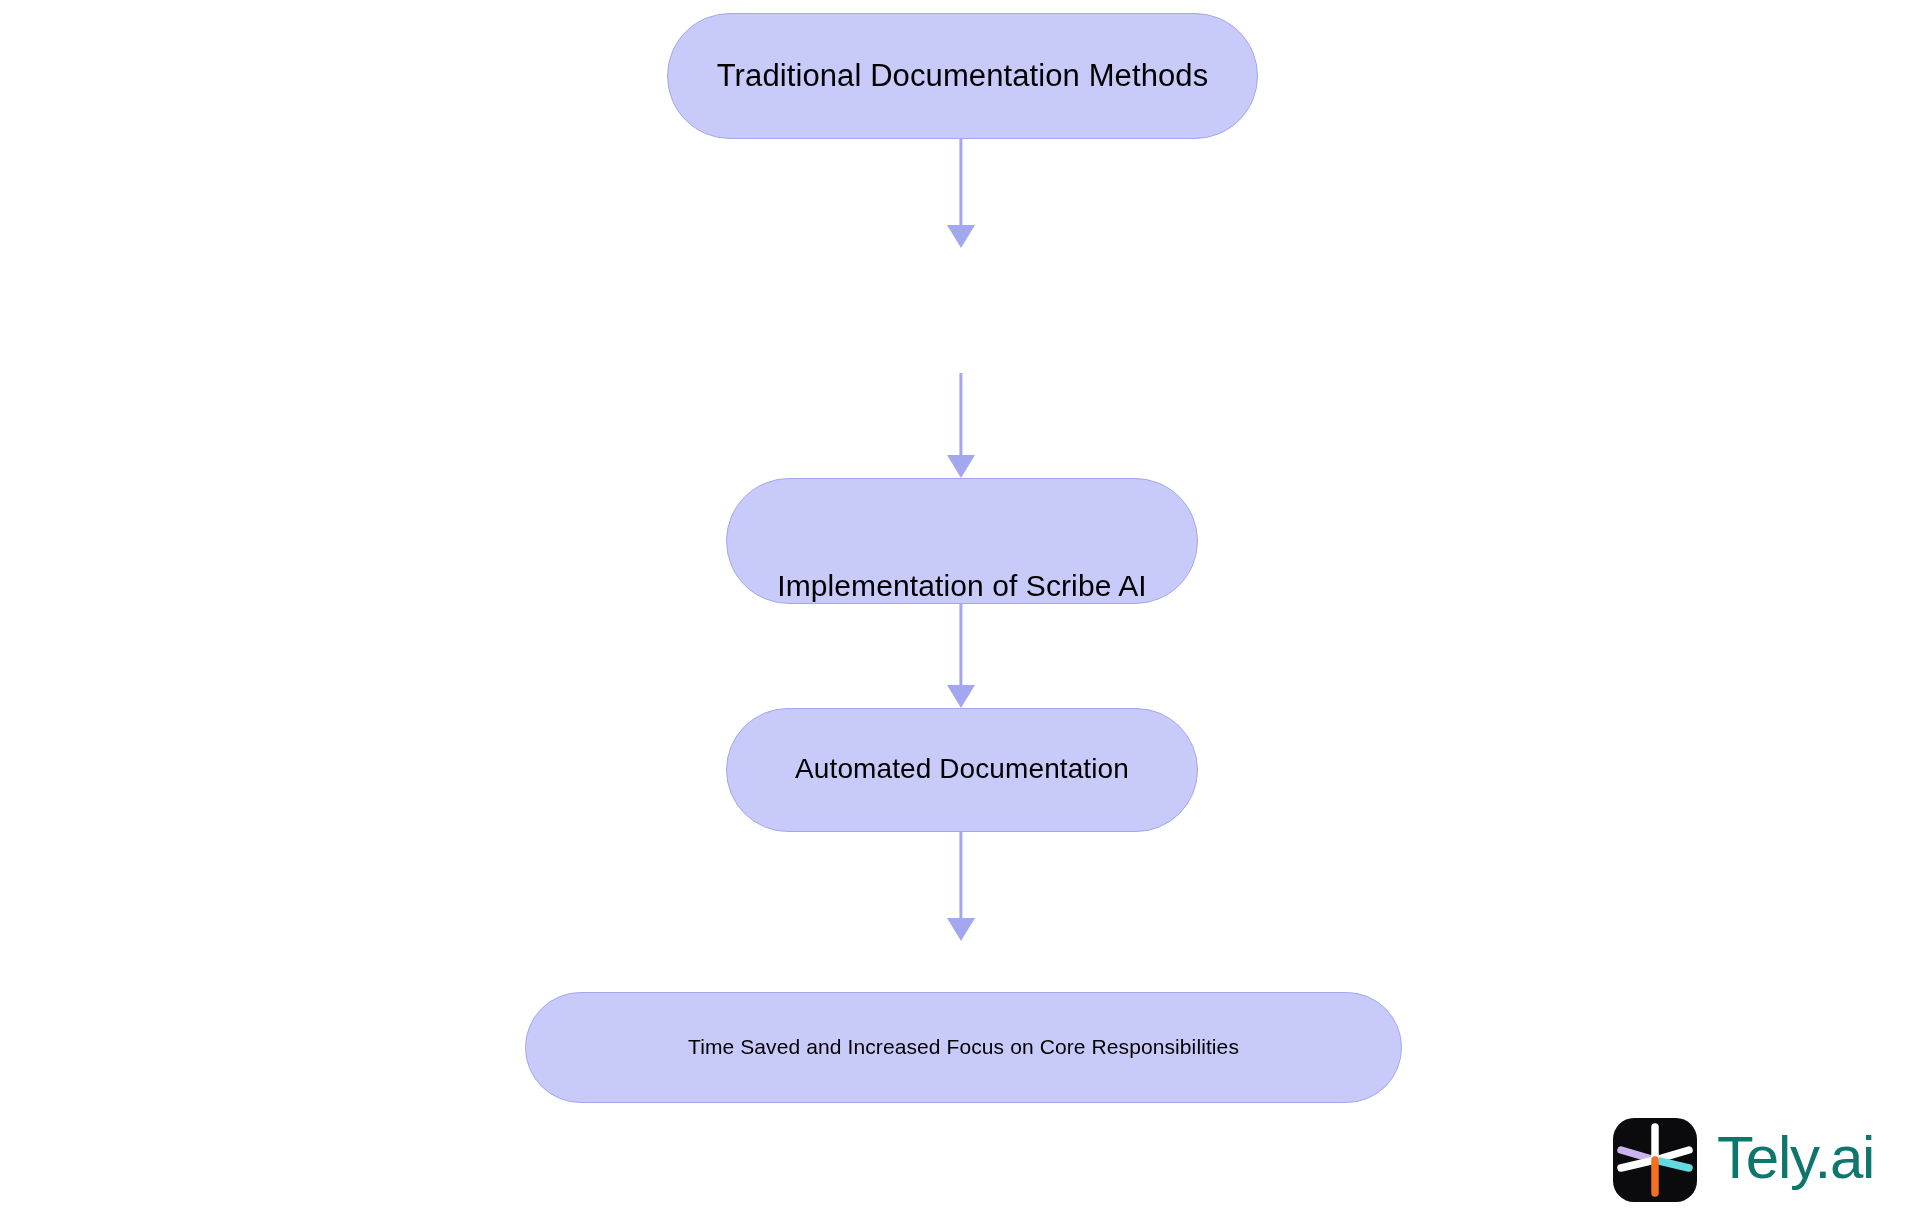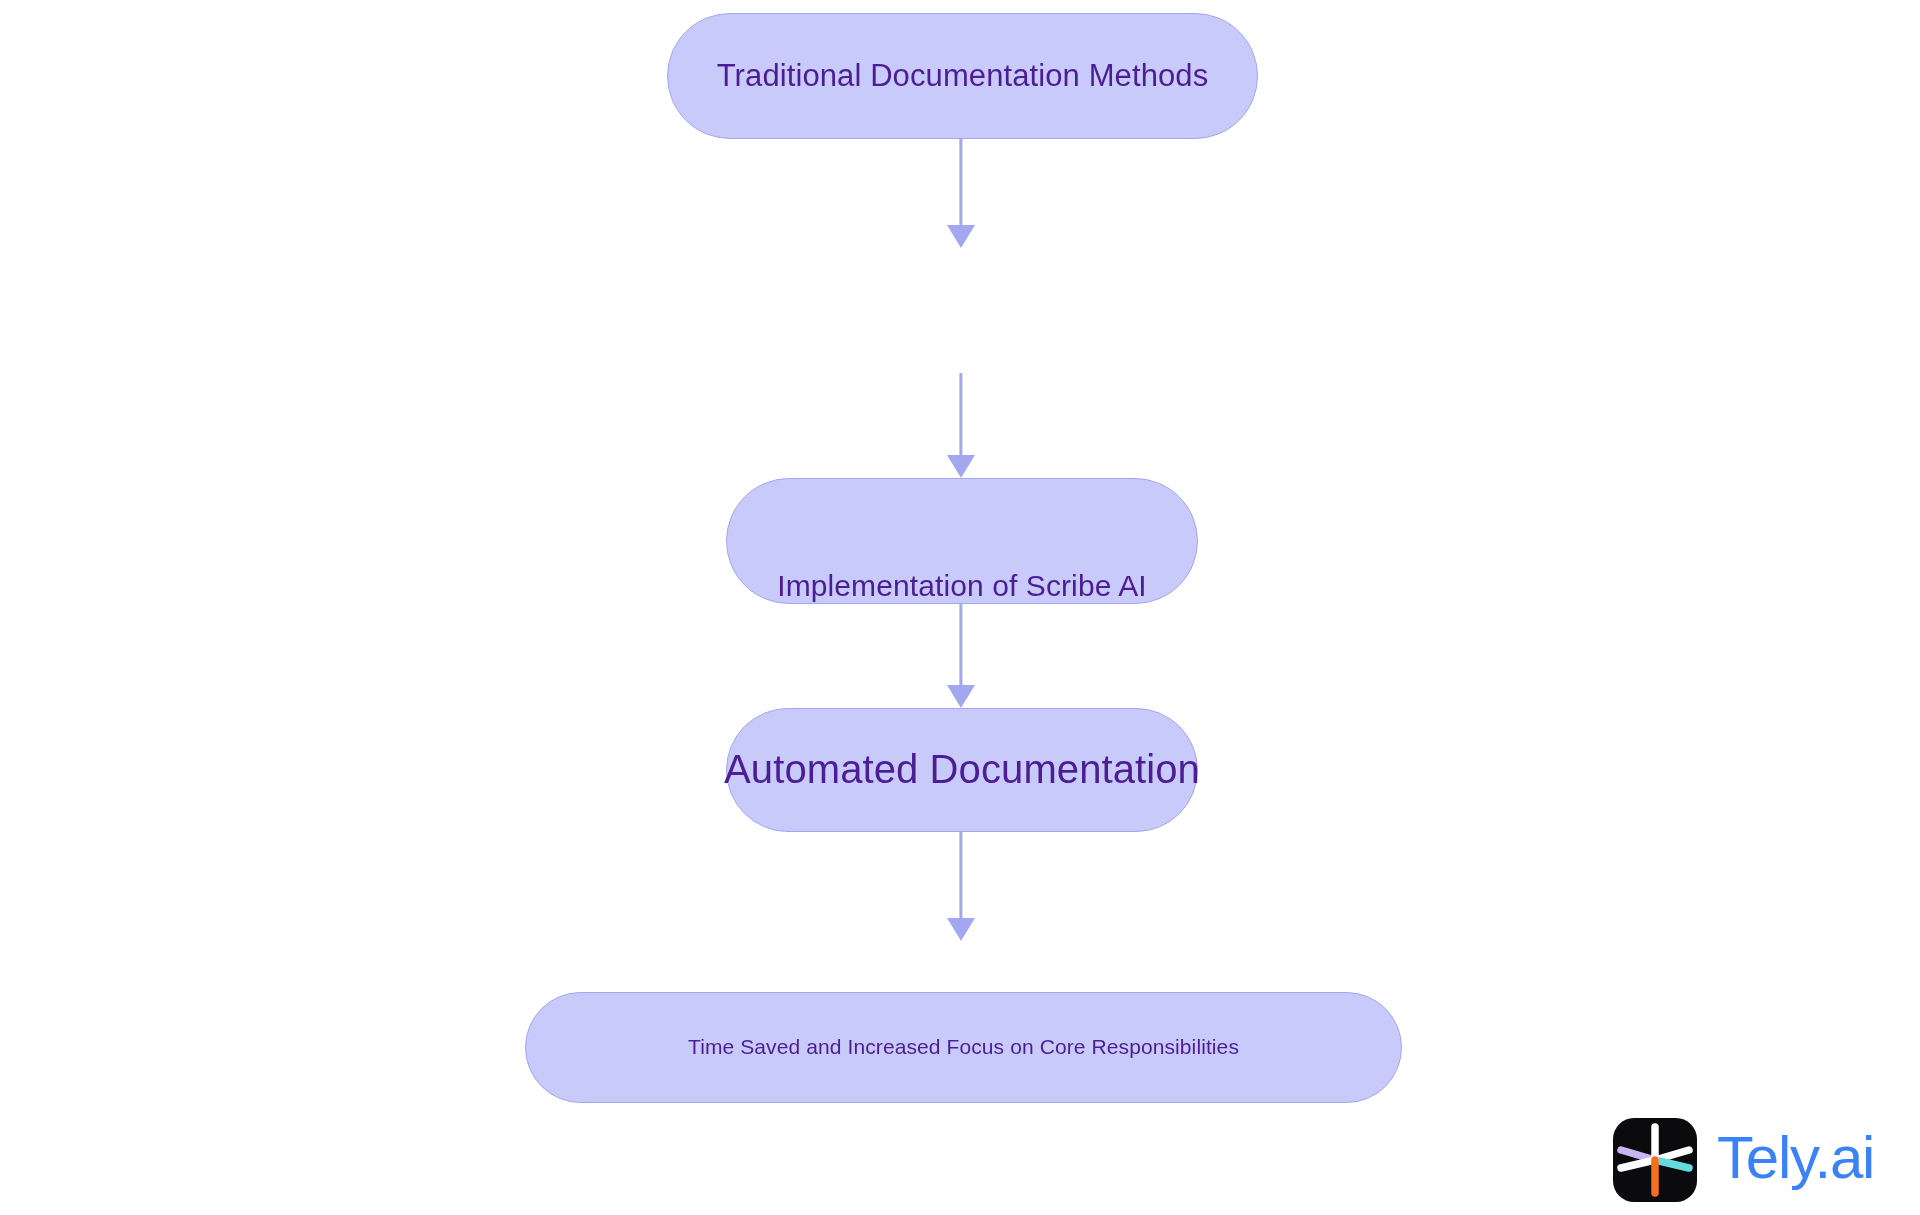--- a/index.html
+++ b/index.html
@@ -25,37 +25,37 @@
   
   .flow-node {
     position: absolute;
     box-sizing: border-box;
     display: flex;
     align-items: center;
     justify-content: center;
     background: #c8cafa;
     border: 1.6px solid #a3a7f0;
     border-radius: 9999px;
-    color: #4c1d95;
+    color: #000000;
     font-family: "Liberation Sans", sans-serif;
     font-weight: 400;
     letter-spacing: 0.1px;
     white-space: nowrap;
     user-select: none;
   }
   .flow-node .node-label {
     display: block;
     line-height: 1;
     padding-bottom: 2px;
   }
 
   #node-0 { left: 667px;  top: 13px;   width: 591px; height: 126px; font-size: 31px; }
   #node-1 { left: 757px;  top: 248px;  width: 411px; height: 126px; font-size: 30px; }
   #node-2 { left: 726px;  top: 478px;  width: 472px; height: 126px; font-size: 30px; align-items: flex-end; }
-  #node-3 { left: 726px;  top: 708px;  width: 472px; height: 124px; font-size: 40px; }
+  #node-3 { left: 726px;  top: 708px;  width: 472px; height: 124px; font-size: 28px; }
   #node-4 { left: 525px;  top: 992px;  width: 877px; height: 111px; font-size: 21px; }
 
   
   .connector {
     position: absolute;
     width: 40px;
   }
   .connector .stem {
     position: absolute;
     left: 50%;
@@ -105,21 +105,21 @@
     background: #0b0b0d;
     position: relative;
     flex: 0 0 auto;
     overflow: hidden;
   }
   #brand-mark svg { display: block; }
   #brand-word {
     font-family: "Liberation Sans", sans-serif;
     font-size: 60px;
     font-weight: 400;
-    color: #3b82f6;
+    color: #0f766e;
     letter-spacing: -1.2px;
     line-height: 1;
     white-space: nowrap;
     padding-bottom: 4px;
   }
 </style>
 </head>
 <body>
 
 <div id="canvas">

